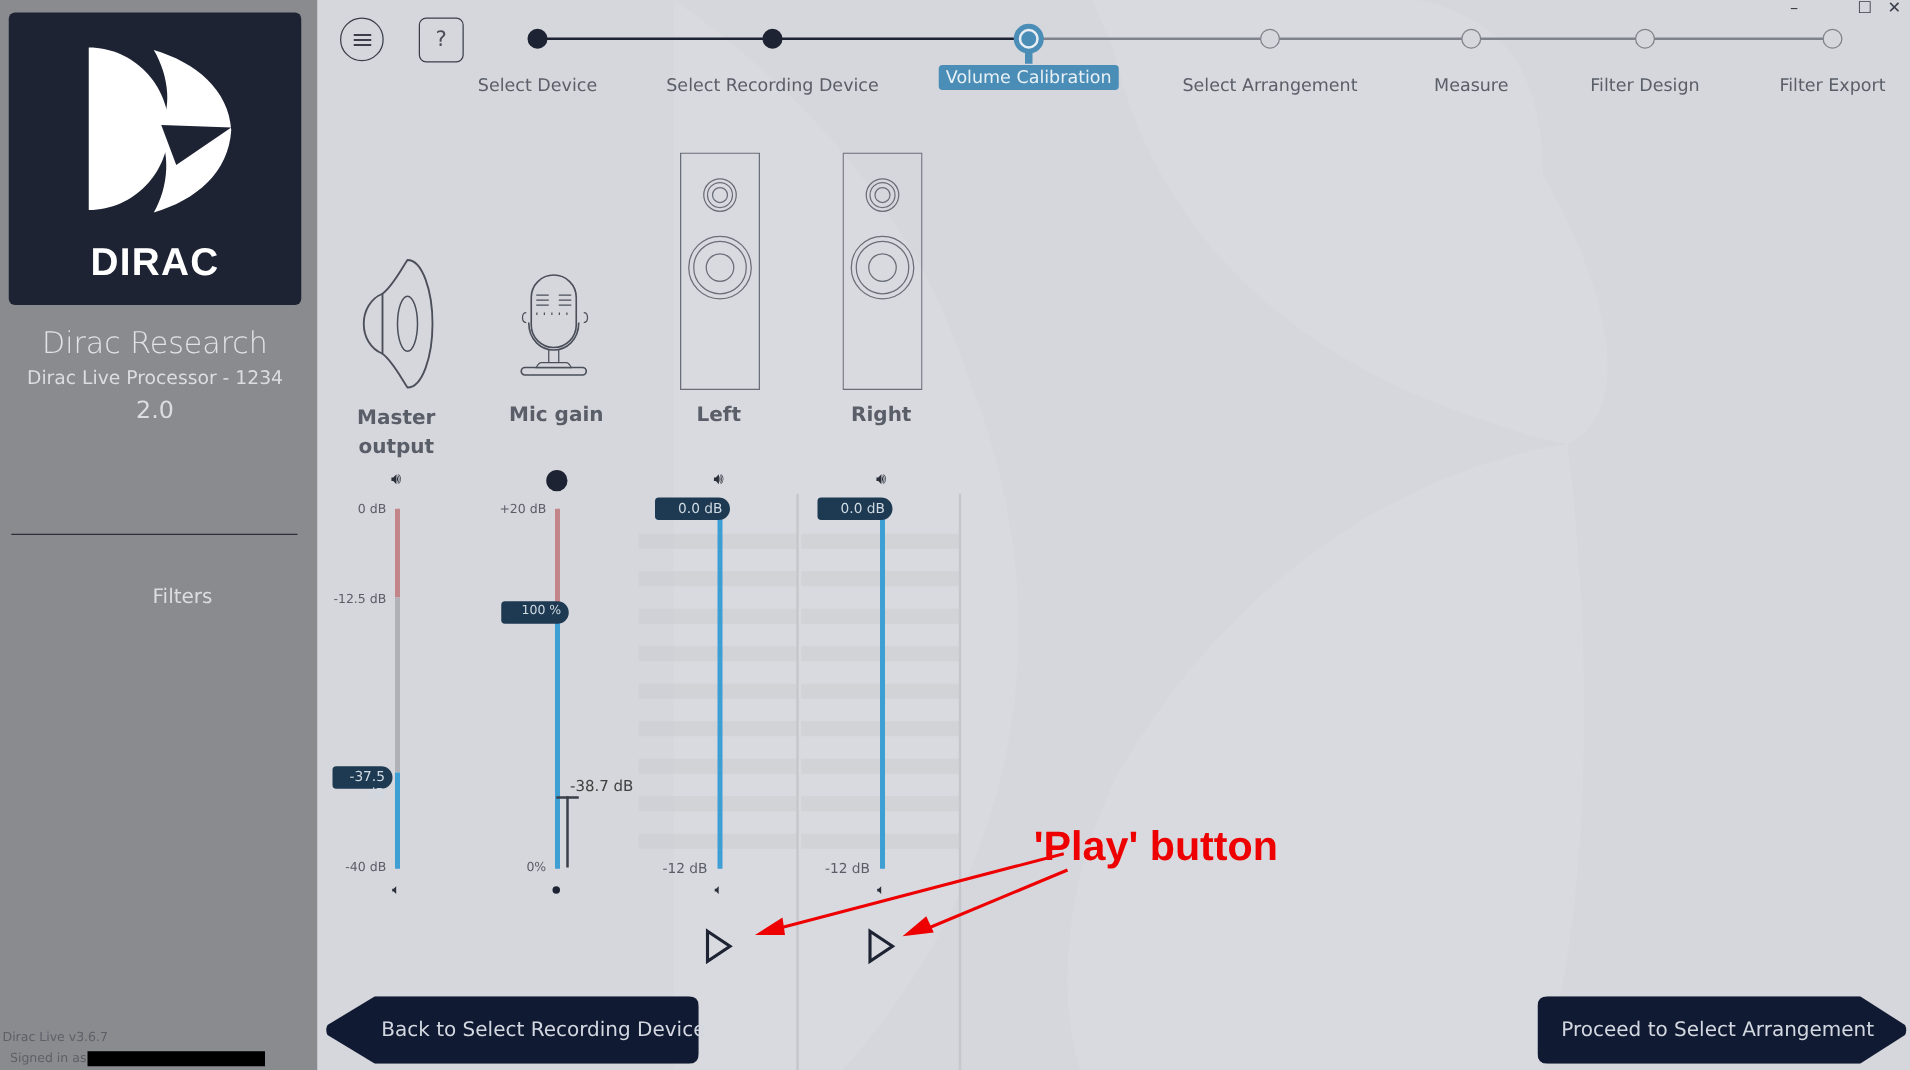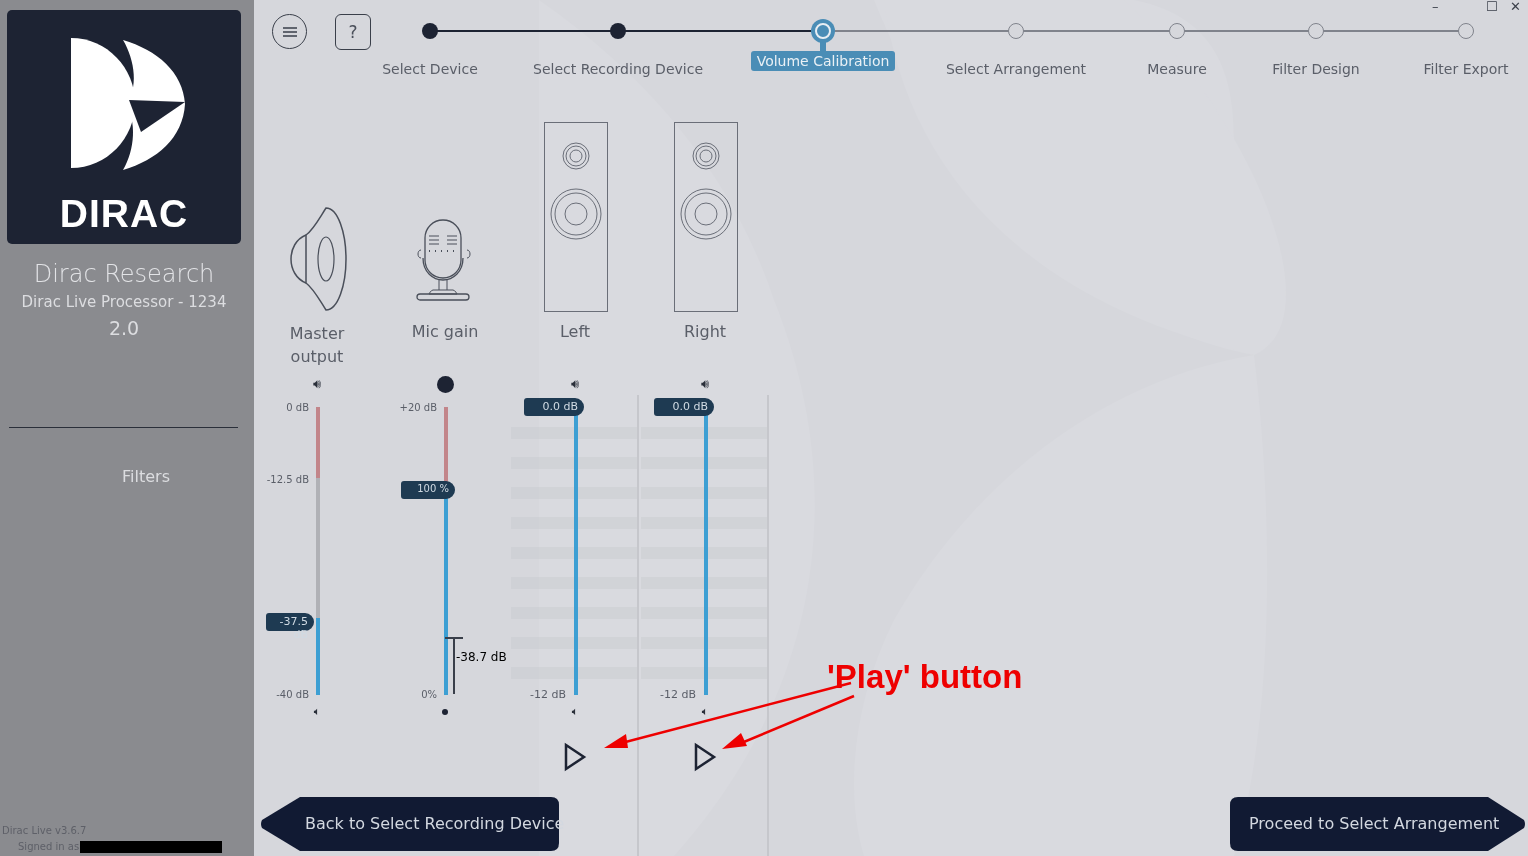--- a/index.html
+++ b/index.html
@@ -3,28 +3,28 @@
 <meta charset="utf-8">
 <style>
   * { box-sizing: border-box; margin: 0; padding: 0; }
   html, body { width: 1528px; height: 856px; overflow: hidden; }
   body { font-family: "DejaVu Sans", sans-serif; background: #d6d7dc; position: relative; color: #4a4f5a; }
 
   
   .sidebar { position: absolute; left: 0; top: 0; width: 254px; height: 856px; background: #8a8b8f; }
   .logo-box { position: absolute; left: 7px; top: 10px; width: 234px; height: 234px; background: #1d2333; border-radius: 5px; }
   .logo-box svg { position: absolute; left: 0; top: 0; }
-  .logo-text { position: absolute; left: 0; width: 234px; top: 182px; text-align: center; color: #fff; font-family: "Liberation Sans", sans-serif; font-weight: bold; font-size: 39px; letter-spacing: 1px; }
+  .logo-text { position: absolute; left: 0; width: 234px; top: 182px; text-align: center; color: #fff; font-family: "Liberation Sans", sans-serif; font-weight: bold; font-size: 31px; letter-spacing: 1px; }
   .company { position: absolute; left: 0; width: 248px; top: 260px; text-align: center; color: #e2e3e6; font-size: 24px; font-weight: 300; }
   .device { position: absolute; left: 0; width: 248px; top: 293px; text-align: center; color: #dcdde0; font-size: 15px; }
   .version-num { position: absolute; left: 0; width: 248px; top: 317px; text-align: center; color: #dcdde0; font-size: 19px; }
   .divider { position: absolute; left: 9px; top: 427px; width: 229px; height: 1px; background: #2a2f3a; }
   .nav-filters { position: absolute; left: 0; width: 248px; top: 467px; text-align: center; color: #dcdde0; font-size: 16px; cursor: pointer; padding-left: 44px; }
   .app-version { position: absolute; left: 2px; top: 825px; font-size: 10px; color: #5e6068; }
-  .signed-in { position: absolute; left: 18px; top: 841px; font-size: 10px; color: #5e6068; }
+  .signed-in { position: absolute; left: 8px; top: 841px; font-size: 10px; color: #5e6068; }
   .redacted { display: inline-block; width: 142px; height: 12px; background: #000; vertical-align: middle; margin-left: 1px; }
 
   
   .main { position: absolute; left: 254px; top: 0; width: 1274px; height: 856px; background: #d6d7dc; overflow: hidden; }
   .bg-logo { position: absolute; left: 0; top: 0; }
 
   .menu-btn { position: absolute; left: 18px; top: 14px; width: 35px; height: 35px; border: 1.5px solid #3a3f4a; border-radius: 50%; display:flex; align-items:center; justify-content:center; cursor: pointer; }
   .help-btn { position: absolute; left: 81px; top: 14px; width: 36px; height: 36px; border: 1.5px solid #3a3f4a; border-radius: 6px; display:flex; align-items:center; justify-content:center; font-size: 17px; color: #4a4f5a; cursor: pointer; }
 
   
@@ -38,21 +38,21 @@
   .step .stem { width: 6px; height: 10px; background: #4a8db6; margin: -2px auto 0; }
   .step .label { font-size: 14px; color: #5a5e68; margin-top: 22px; white-space: nowrap; }
   .step .label.active { display: inline-block; background: #4a8db6; color: #e9f0f5; padding: 2px 6px; border-radius: 3px; margin-top: 0; }
 
   .win-ctrl { position: absolute; top: -1px; font-size: 13px; color: #3a3f4a; cursor: pointer; }
 
   
   .col-bg { position: absolute; top: 395px; width: 128px; height: 461px; border-right: 2px solid #c6c7cc; }
   .col-bg .stripe { position: absolute; left: 0; width: 126px; height: 12px; background: rgba(200,201,206,0.45); }
 
-  .ch-label { position: absolute; text-align: center; font-size: 16px; color: #5a5e68; width: 120px; margin-left: -60px; }
+  .ch-label { position: absolute; text-align: center; font-size: 16px; color: #5a5e68; width: 120px; margin-left: -60px; font-weight: bold; }
   .ch-icon-vol { position: absolute; font-size: 13px; color: #2a2f3a; width: 20px; margin-left: -10px; text-align: center; }
   .tick-label { position: absolute; font-size: 10px; color: #5a5e68; text-align: right; width: 50px; }
   .bar { position: absolute; width: 4px; }
   .handle { position: absolute; height: 18px; background: #1e3a52; color: #d0dae3; font-size: 11px; border-radius: 3px 9px 9px 3px; padding: 2px 6px; text-align: right; cursor: grab; }
   .play-btn { position: absolute; cursor: pointer; }
 
   .back-btn { position: absolute; left: 6px; top: 797px; width: 299px; height: 54px; cursor: pointer; }
   .next-btn { position: absolute; left: 976px; top: 797px; width: 296px; height: 54px; cursor: pointer; padding-left: 41px; }
   .nav-label { position: absolute; top: 17px; font-size: 16px; color: #d3d8e0; white-space: nowrap; text-align: center; }
 
@@ -185,21 +185,21 @@
   </svg>
   <div class="ch-label" style="left:191px;top:322px">Mic gain</div>
   <div style="position:absolute;left:183px;top:376px;width:17px;height:17px;border-radius:50%;background:#1d2333"></div>
   <div class="tick-label" style="left:133px;top:402px">+20 dB</div>
   <div class="tick-label" style="left:133px;top:689px">0%</div>
   <div class="bar" style="left:190px;top:407px;height:83px;background:#c2858a"></div>
   <div class="bar" style="left:190px;top:490px;height:205px;background:#3d9fd3"></div>
   <div class="handle" style="left:147px;top:481px;width:54px;font-size:10px">100 %</div>
   <div style="position:absolute;left:191px;top:637px;width:18px;height:2px;background:#3a3f4a"></div>
   <div style="position:absolute;left:199px;top:637px;width:2px;height:57px;background:#3a3f4a"></div>
-  <div style="position:absolute;left:202px;top:650px;font-size:12px;color:#000000">-38.7 dB</div>
+  <div style="position:absolute;left:202px;top:622px;font-size:12px;color:#404040">-38.7 dB</div>
   <div style="position:absolute;left:188px;top:709px;width:6px;height:6px;border-radius:50%;background:#1d2333"></div>
 
   <svg style="position:absolute;left:290px;top:122px" width="64" height="190">
     <rect x="0.5" y="0.5" width="63" height="189" fill="none" stroke="#6a6e78"></rect>
     <circle cx="32" cy="34" r="13" fill="none" stroke="#6a6e78"></circle>
       <circle cx="32" cy="34" r="10" fill="none" stroke="#6a6e78"></circle>
       <circle cx="32" cy="34" r="6" fill="none" stroke="#6a6e78"></circle>
     <circle cx="32" cy="92" r="25" fill="none" stroke="#6a6e78"></circle>
       <circle cx="32" cy="92" r="21" fill="none" stroke="#6a6e78"></circle>
       <circle cx="32" cy="92" r="11" fill="none" stroke="#6a6e78"></circle>

